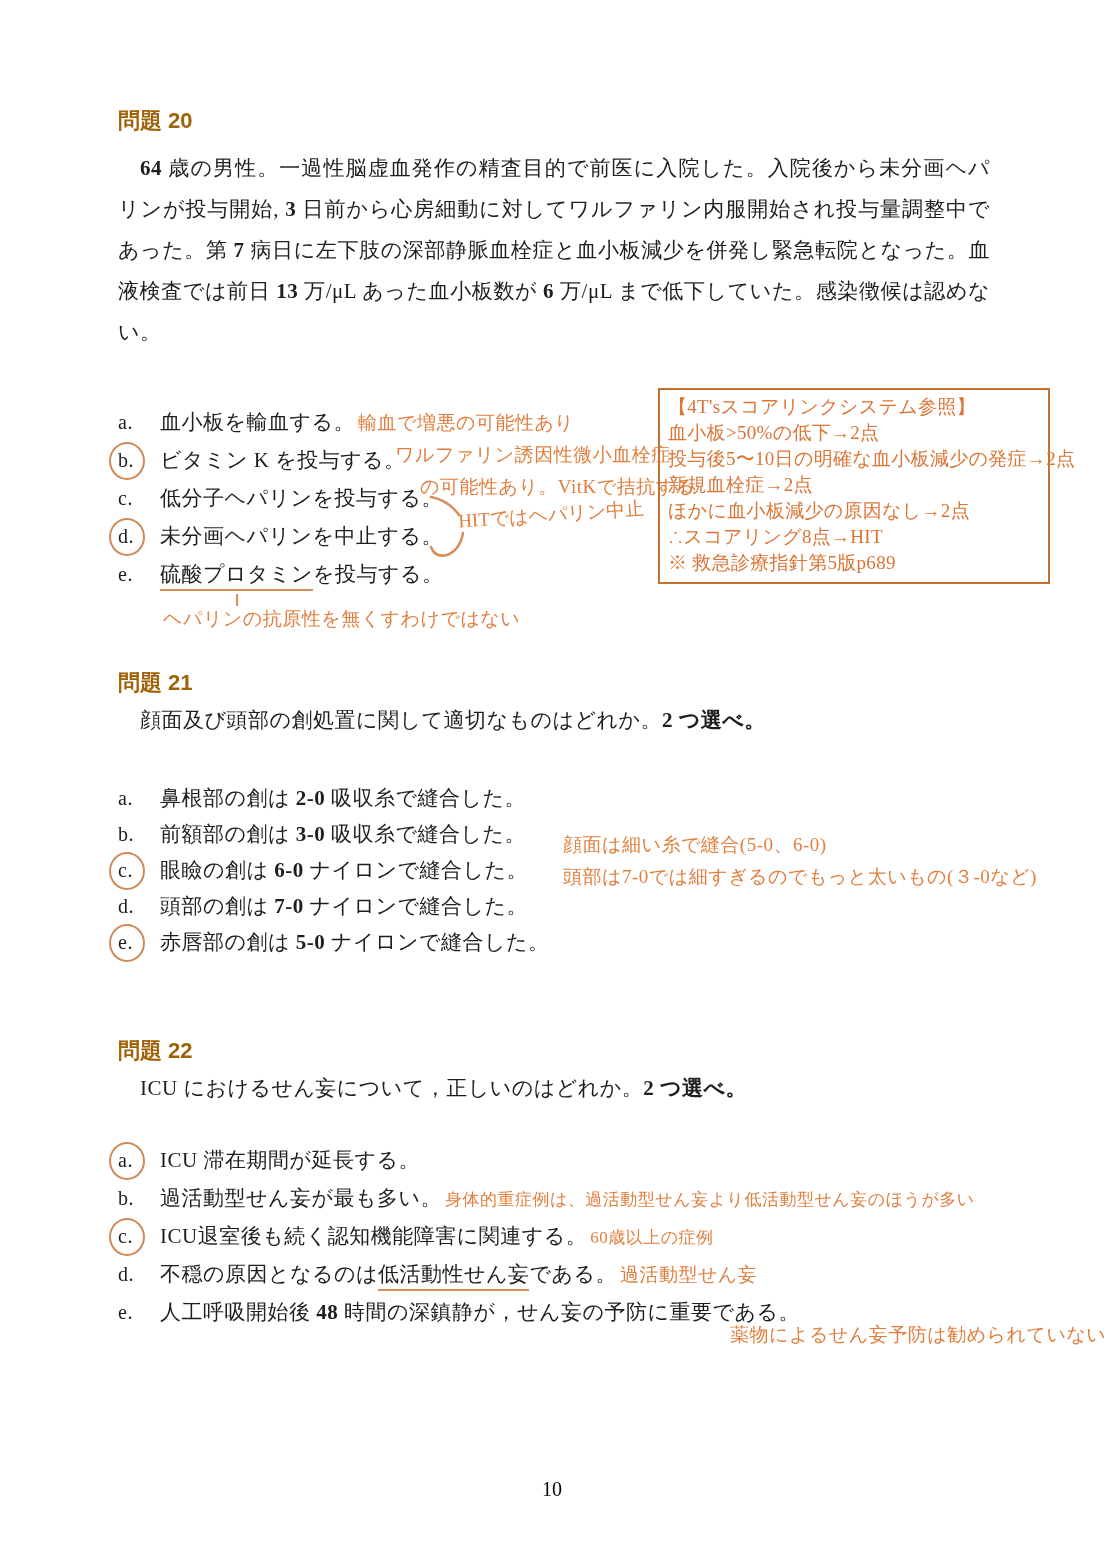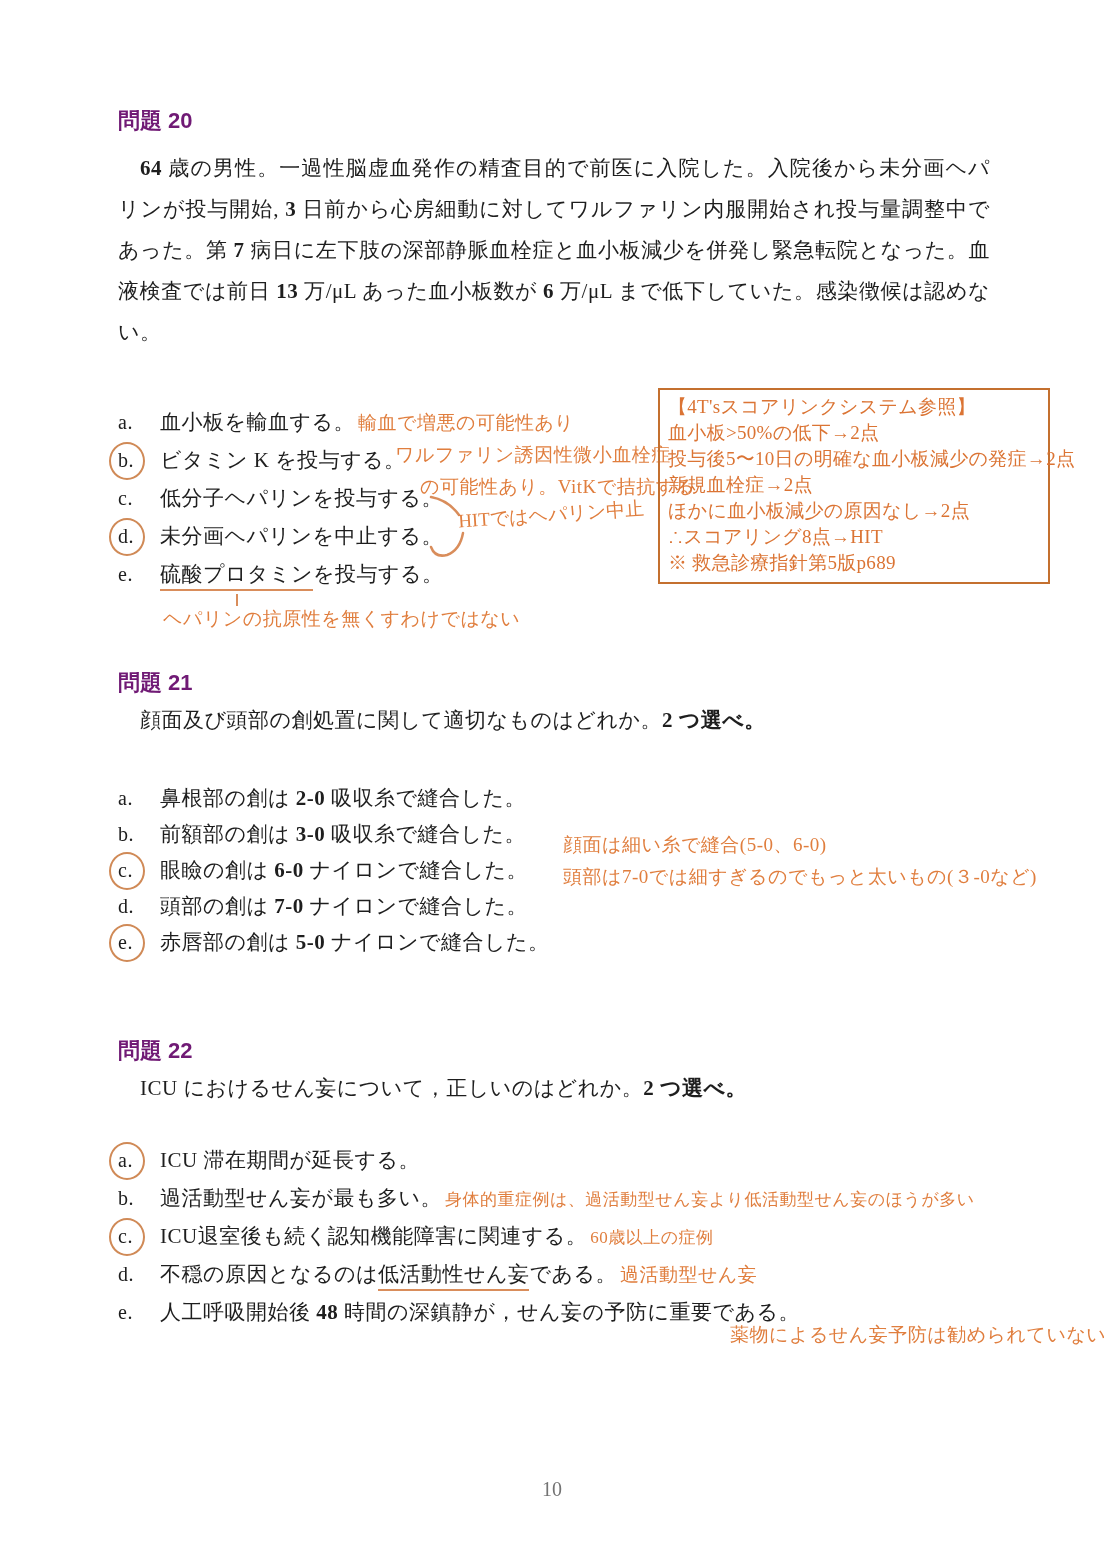--- a/index.html
+++ b/index.html
@@ -9,21 +9,21 @@
     background:#ffffff;
     font-family:"Liberation Serif","DejaVu Serif",serif;
     color:#1e1e1e;
     overflow:hidden;
   }
   .qheading{
     position:absolute;
     font-family:"Liberation Sans","DejaVu Sans",sans-serif;
     font-weight:bold;
     font-size:22px;
-    color:#701a75;
+    color:#a16207;
   }
   .para{
     position:absolute;
     font-size:21px;
     line-height:41px;
     text-align:justify;
     letter-spacing:0.5px;
   }
   .qline{
     position:absolute;
@@ -93,21 +93,21 @@
     position:absolute;
     left:236px;top:594px;
     width:2px;height:12px;
     background:#d98d5b;
   }
   .page-num{
     position:absolute;
     left:0;right:0;top:1478px;
     text-align:center;
     font-size:20px;
-    color:#737373;
+    color:#000000;
   }
 </style>
 </head>
 <body>
 
 <div class="page">
 
   <div class="qheading" style="left:118px;top:106px;">問題 20</div>
 
   <div class="para" style="left:118px;top:148px;width:872px;text-indent:22px;"><span style="font-weight: bold;">64</span><span> 歳の男性。一過性脳虚血発作の精査目的で前医に入院した。入院後から未分画ヘパリンが投与開始, </span><span style="font-weight: bold;">3</span><span> 日前から心房細動に対してワルファリン内服開始され投与量調整中であった。第 </span><span style="font-weight: bold;">7</span><span> 病日に左下肢の深部静脈血栓症と血小板減少を併発し緊急転院となった。血液検査では前日 </span><span style="font-weight: bold;">13</span><span> 万/μL あった血小板数が </span><span style="font-weight: bold;">6</span><span> 万/μL まで低下していた。感染徴候は認めない。</span></div>

